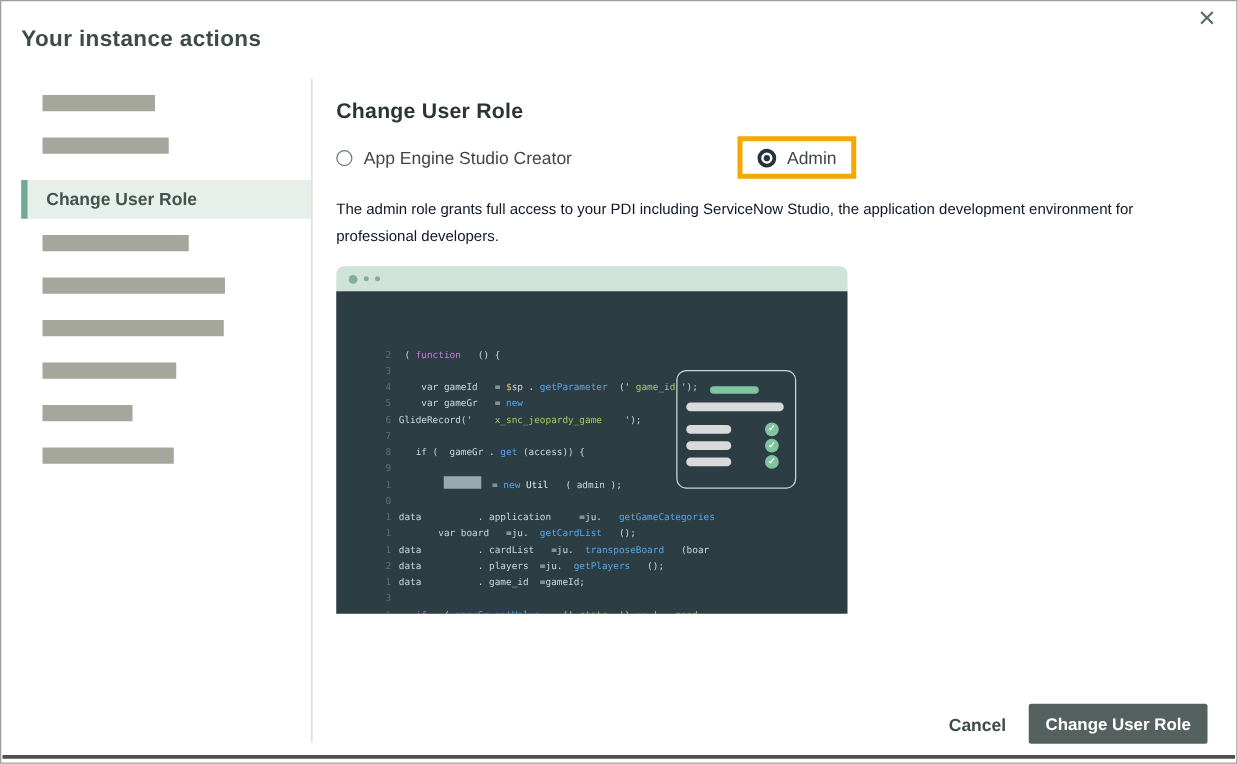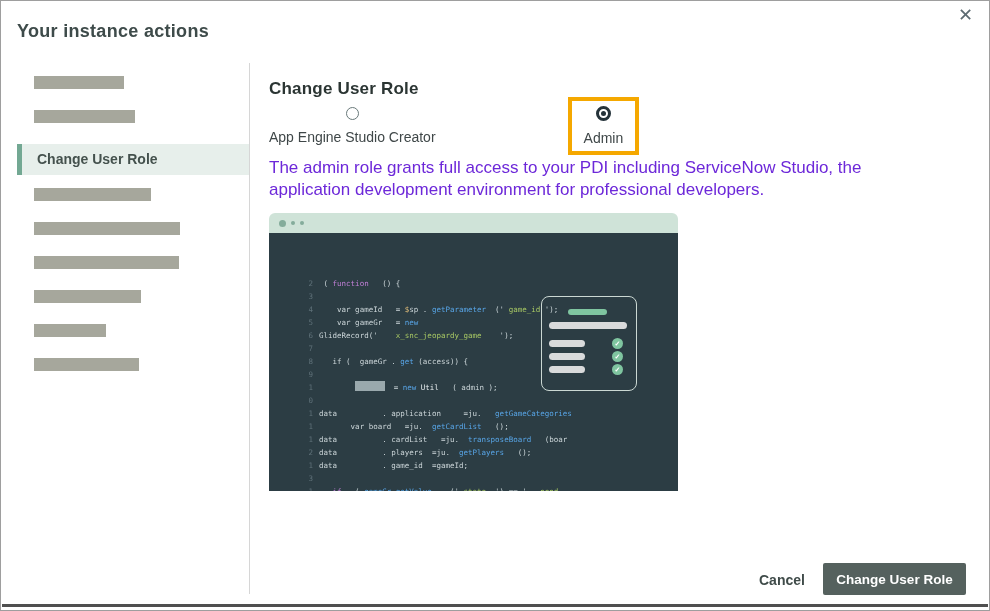--- a/index.html
+++ b/index.html
@@ -15,29 +15,29 @@
   
   .sidebar{position:absolute;left:16px;top:70px;width:232px;}
   .ph-bar{height:13px;background:#a6a79c;margin-left:17px;margin-bottom:21px;}
   .ph-top .ph-bar:first-child{margin-top:5px;}
   .sel-item{background:#e7efeb;border-left:5px solid #73a893;height:31px;line-height:31px;
             padding-left:15px;font-size:14px;font-weight:600;color:#44514d;margin:11px 0 13px 0;cursor:pointer;}
 
   
   .main-heading{position:absolute;left:268px;top:78px;font-size:17px;font-weight:700;color:#2b3533;letter-spacing:.2px;}
   .radio-row{position:absolute;left:268px;top:107px;height:36px;display:flex;align-items:center;}
-  .radio-opt{display:flex;align-items:center;gap:9px;cursor:pointer;flex-direction:column;}
+  .radio-opt{display:flex;align-items:center;gap:9px;cursor:pointer;}
   .radio-circle{width:13px;height:13px;border:1.5px solid #69797a;border-radius:50%;box-sizing:border-box;background:#fff;}
   .radio-sel{width:15px;height:15px;border:3px solid #25333a;border-radius:50%;box-sizing:border-box;background:#fff;
              display:flex;align-items:center;justify-content:center;}
   .radio-sel i{width:5px;height:5px;background:#25333a;border-radius:50%;}
   .radio-label{font-size:14px;color:#3f4748;}
   .admin-box{margin-left:132px;border:4px solid var(--accent,#f5a800);padding:5px 12px;display:flex;align-items:center;gap:9px;background:#fff;}
 
-  .description{position:absolute;left:268px;top:156px;width:652px;font-size:17px;line-height:21.5px;color:#6d28d9;}
+  .description{position:absolute;left:268px;top:156px;width:652px;font-size:12px;line-height:21.5px;color:#0f172a;}
 
   
   .code-img{position:absolute;left:268px;top:212px;width:409px;height:278px;}
   .code-titlebar{height:20px;background:#cfe3d8;border-radius:6px 6px 0 0;display:flex;align-items:center;padding-left:10px;gap:5px;}
   .dot{border-radius:50%;background:#84ac9b;}
   .dot-lg{width:7px;height:7px;}
   .dot-sm{width:4px;height:4px;}
   .code-body{height:258px;background:#2c3d44;overflow:hidden;padding-top:44px;box-sizing:border-box;position:relative;}
   .code-row{display:flex;height:13px;line-height:13px;font-family:"DejaVu Sans Mono",monospace;font-size:7.5px;white-space:pre;}
   .ln{width:44px;text-align:right;padding-right:6px;color:#5e7078;flex:none;}

